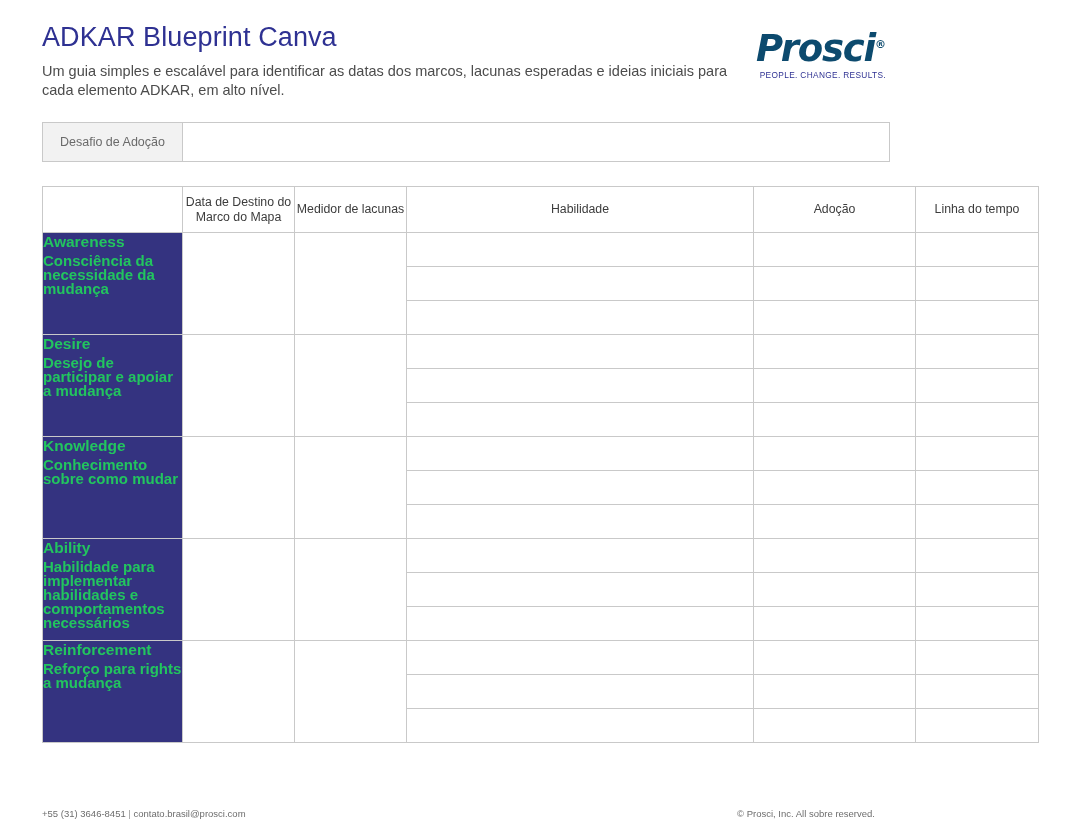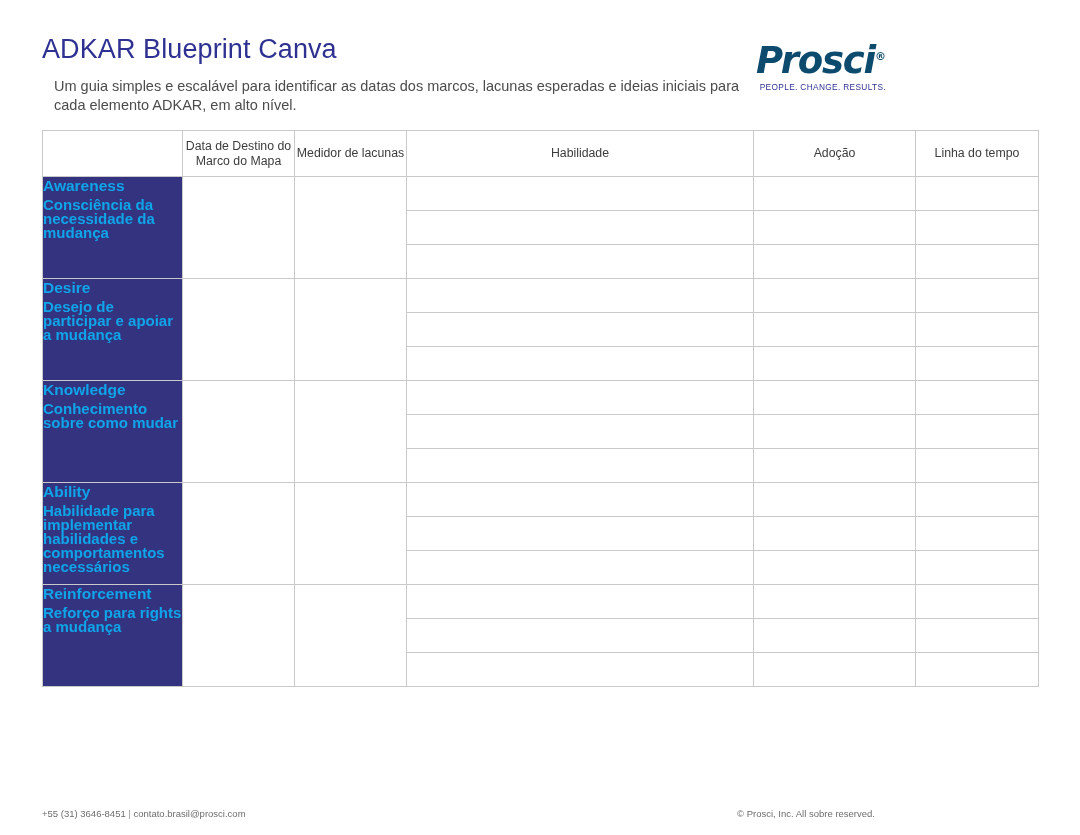--- a/index.html
+++ b/index.html
@@ -12,21 +12,21 @@
     background: #ffffff;
     font-family: "Liberation Sans", sans-serif;
     color: #3a3a3a;
     overflow: hidden;
   }
   .page {
     position: relative;
     width: 932px;
     height: 835px;
     box-sizing: border-box;
-    padding: 30px 42px 0 42px;
+    padding: 18px 42px 0 42px;
   }
 
   
   .header {
     display: flex;
     align-items: flex-start;
     justify-content: space-between;
   }
   .header-left {
     padding-top: 4px;
@@ -36,21 +36,21 @@
     font-weight: normal;
     color: #2e3192;
     margin: 0 0 9px 0;
     letter-spacing: 0.1px;
   }
   .doc-subtitle {
     font-size: 14.5px;
     line-height: 19px;
     color: #4c4c4c;
     max-width: 770px;
-    margin: 12px;
+    margin: 0;
   }
 
   
   .logo {
     text-align: right;
     padding-top: 8px;
     padding-right: 4px;
   }
   .logo-word {
     font-family: "DejaVu Sans", sans-serif;
@@ -104,21 +104,21 @@
     background: #ffffff;
     font-family: "Liberation Sans", sans-serif;
     font-size: 13px;
     color: #333;
     padding: 0 10px;
     box-sizing: border-box;
   }
 
   
   table.adkar {
-    margin-top: 3px;
+    margin-top: 24px;
     border-collapse: collapse;
     width: 996px;
     table-layout: fixed;
   }
   table.adkar td, table.adkar th {
     border: 1px solid #c9c9c9;
     box-sizing: border-box;
     padding: 0;
   }
   thead th {
@@ -133,21 +133,21 @@
   }
   .col-label  { width: 140px; }
   .col-date   { width: 112px; }
   .col-gap    { width: 112px; }
   .col-act    { width: 347px; }
   .col-func   { width: 162px; }
   .col-time   { width: 123px; }
 
   .adkar-cell {
     background: #343380;
-    color: #0ea5e9;
+    color: #22c55e;
     vertical-align: top;
     padding: 12px 13px 12px 14px;
   }
   .adkar-name {
     font-size: 15.5px;
     font-weight: bold;
     line-height: 17px;
     margin-bottom: 4px;
   }
   .adkar-desc {
@@ -185,20 +185,24 @@
     <div class="header-left">
       <h1 class="doc-title">ADKAR Blueprint Canva</h1>
       <p class="doc-subtitle">Um guia simples e escalável para identificar as datas dos marcos, lacunas esperadas e ideias iniciais para cada elemento ADKAR, em alto nível.</p>
     </div>
     <div class="logo">
       <div class="logo-word"><span>Prosci</span><span class="reg">®</span></div>
       <div class="logo-tagline">PEOPLE. CHANGE. RESULTS.</div>
     </div>
   </div>
 
+  <div class="challenge-row">
+    <div class="challenge-label">Desafio de Adoção</div>
+    <input class="challenge-input" type="text" value="" placeholder="" style="">
+  </div>
 
   <table class="adkar">
     <colgroup>
       <col class="col-label">
       <col class="col-date">
       <col class="col-gap">
       <col class="col-act">
       <col class="col-func">
       <col class="col-time">
     </colgroup>

